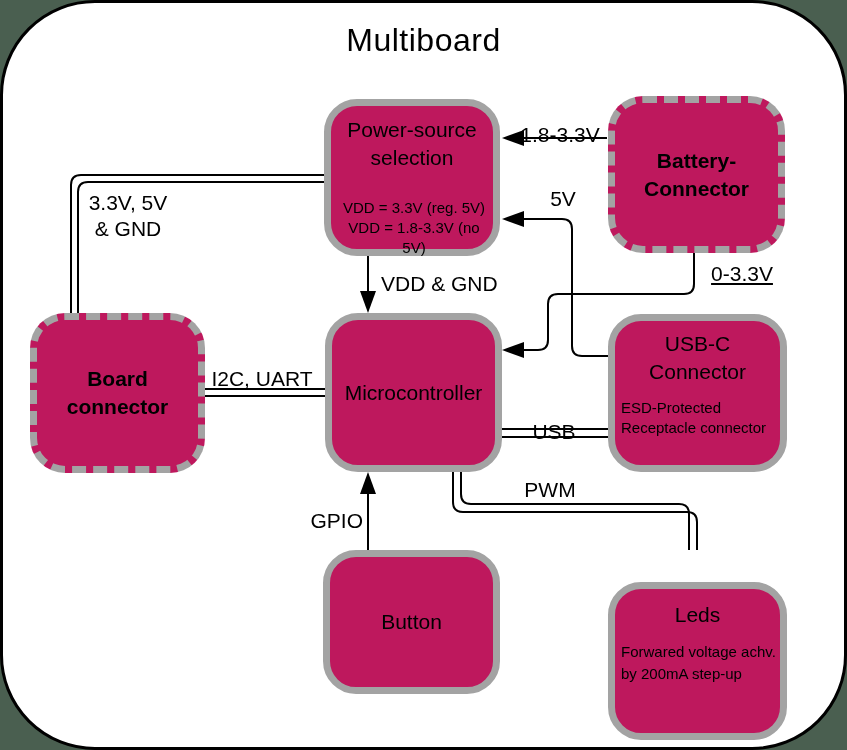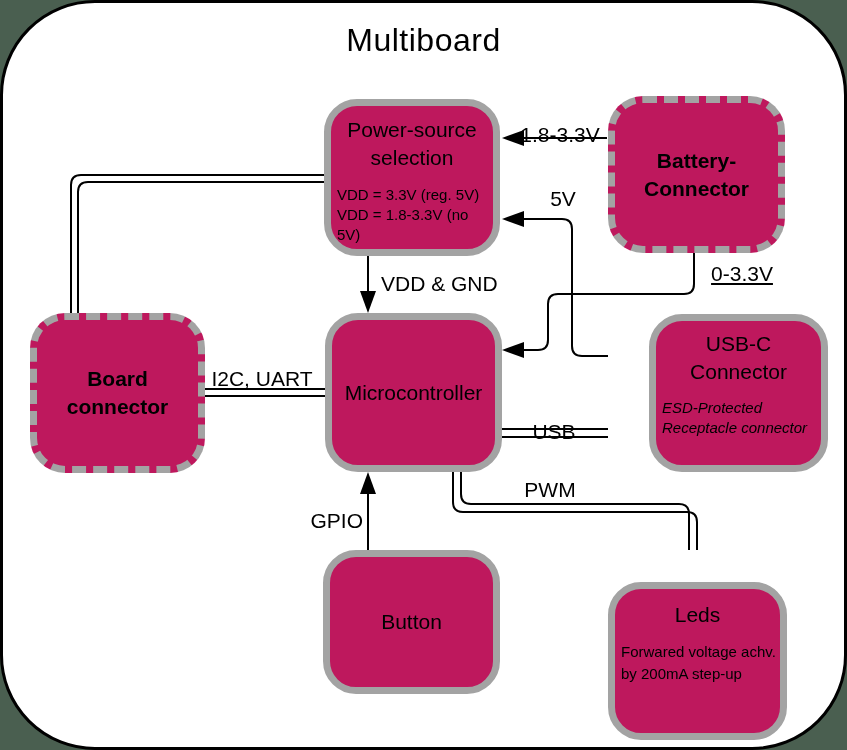--- a/index.html
+++ b/index.html
@@ -75,21 +75,21 @@
     <path d="M461 472 L461 494 Q461 504 471 504 L679 504 Q689 504 689 514 L689 550"></path>
   </svg>
 
   <div class="diagram-title">Multiboard</div>
 
   <div class="node" style="left:324px;top:99px;width:176px;height:157px;">
     <div class="ntitle" style="margin-top:10px;">
       <span class="line">Power-source</span>
       <span class="line">selection</span>
     </div>
-    <div class="nnote" style="margin-top:13px;">
+    <div class="nnote" style="margin-top:26px;text-align:center;">
       <span class="line">VDD = 3.3V (reg. 5V)</span>
       <span class="line">VDD = 1.8-3.3V (no 5V)</span>
     </div>
   </div>
 
   <div class="node dashed vcenter" style="left:608px;top:96px;width:177px;height:157px;">
     <div class="ntitle">
       <span class="line">Battery-</span>
       <span class="line">Connector</span>
     </div>
@@ -99,26 +99,26 @@
     <div class="ntitle">
       <span class="line">Board</span>
       <span class="line">connector</span>
     </div>
   </div>
 
   <div class="node vcenter" style="left:325px;top:313px;width:177px;height:159px;">
     <div class="ntitle">Microcontroller</div>
   </div>
 
-  <div class="node" style="left:608px;top:314px;width:179px;height:158px;margin-left:41px;">
+  <div class="node" style="left:608px;top:314px;width:179px;height:158px;">
     <div class="ntitle" style="margin-top:9px;">
       <span class="line">USB-C</span>
       <span class="line">Connector</span>
     </div>
-    <div class="nnote" style="margin-top:12px;font-style:italic;">
+    <div class="nnote" style="margin-top:12px;">
       <span class="line">ESD-Protected</span>
       <span class="line">Receptacle connector</span>
     </div>
   </div>
 
   <div class="node vcenter" style="left:323px;top:550px;width:177px;height:144px;">
     <div class="ntitle">Button</div>
   </div>
 
   <div class="node" style="left:608px;top:550px;width:179px;height:158px;margin-top:32px;">
@@ -126,19 +126,23 @@
     <div class="nnote" style="margin-top:12px;line-height:22px;">
       <span class="line">Forwared voltage achv.</span>
       <span class="line">by 200mA step-up</span>
     </div>
   </div>
 
   <div class="lbl" style="left:512px;top:104px;width:96px;text-align:center;margin-top:18px;">1.8-3.3V</div>
   <div class="lbl" style="left:538px;top:186px;width:50px;text-align:center;">5V</div>
   <div class="lbl" style="left:702px;top:261px;width:80px;text-align:center;text-decoration:underline;">0-3.3V</div>
   <div class="lbl" style="left:381px;top:271px;">VDD &amp; GND</div>
+  <div class="lbl" style="left:60px;top:190px;width:136px;text-align:center;line-height:26px;">
+    <span class="line">3.3V, 5V</span>
+    <span class="line">&amp; GND</span>
+  </div>
   <div class="lbl" style="left:198px;top:329px;width:128px;text-align:center;line-height:27px;margin-top:36px;">
     <span class="line">I2C, UART</span>
   </div>
   <div class="lbl" style="left:519px;top:398px;width:70px;text-align:center;margin-top:21px;">USB</div>
   <div class="lbl" style="left:515px;top:477px;width:70px;text-align:center;">PWM</div>
   <div class="lbl" style="left:295px;top:508px;width:68px;text-align:right;">GPIO</div>
 </div>
 
 </body></html>

